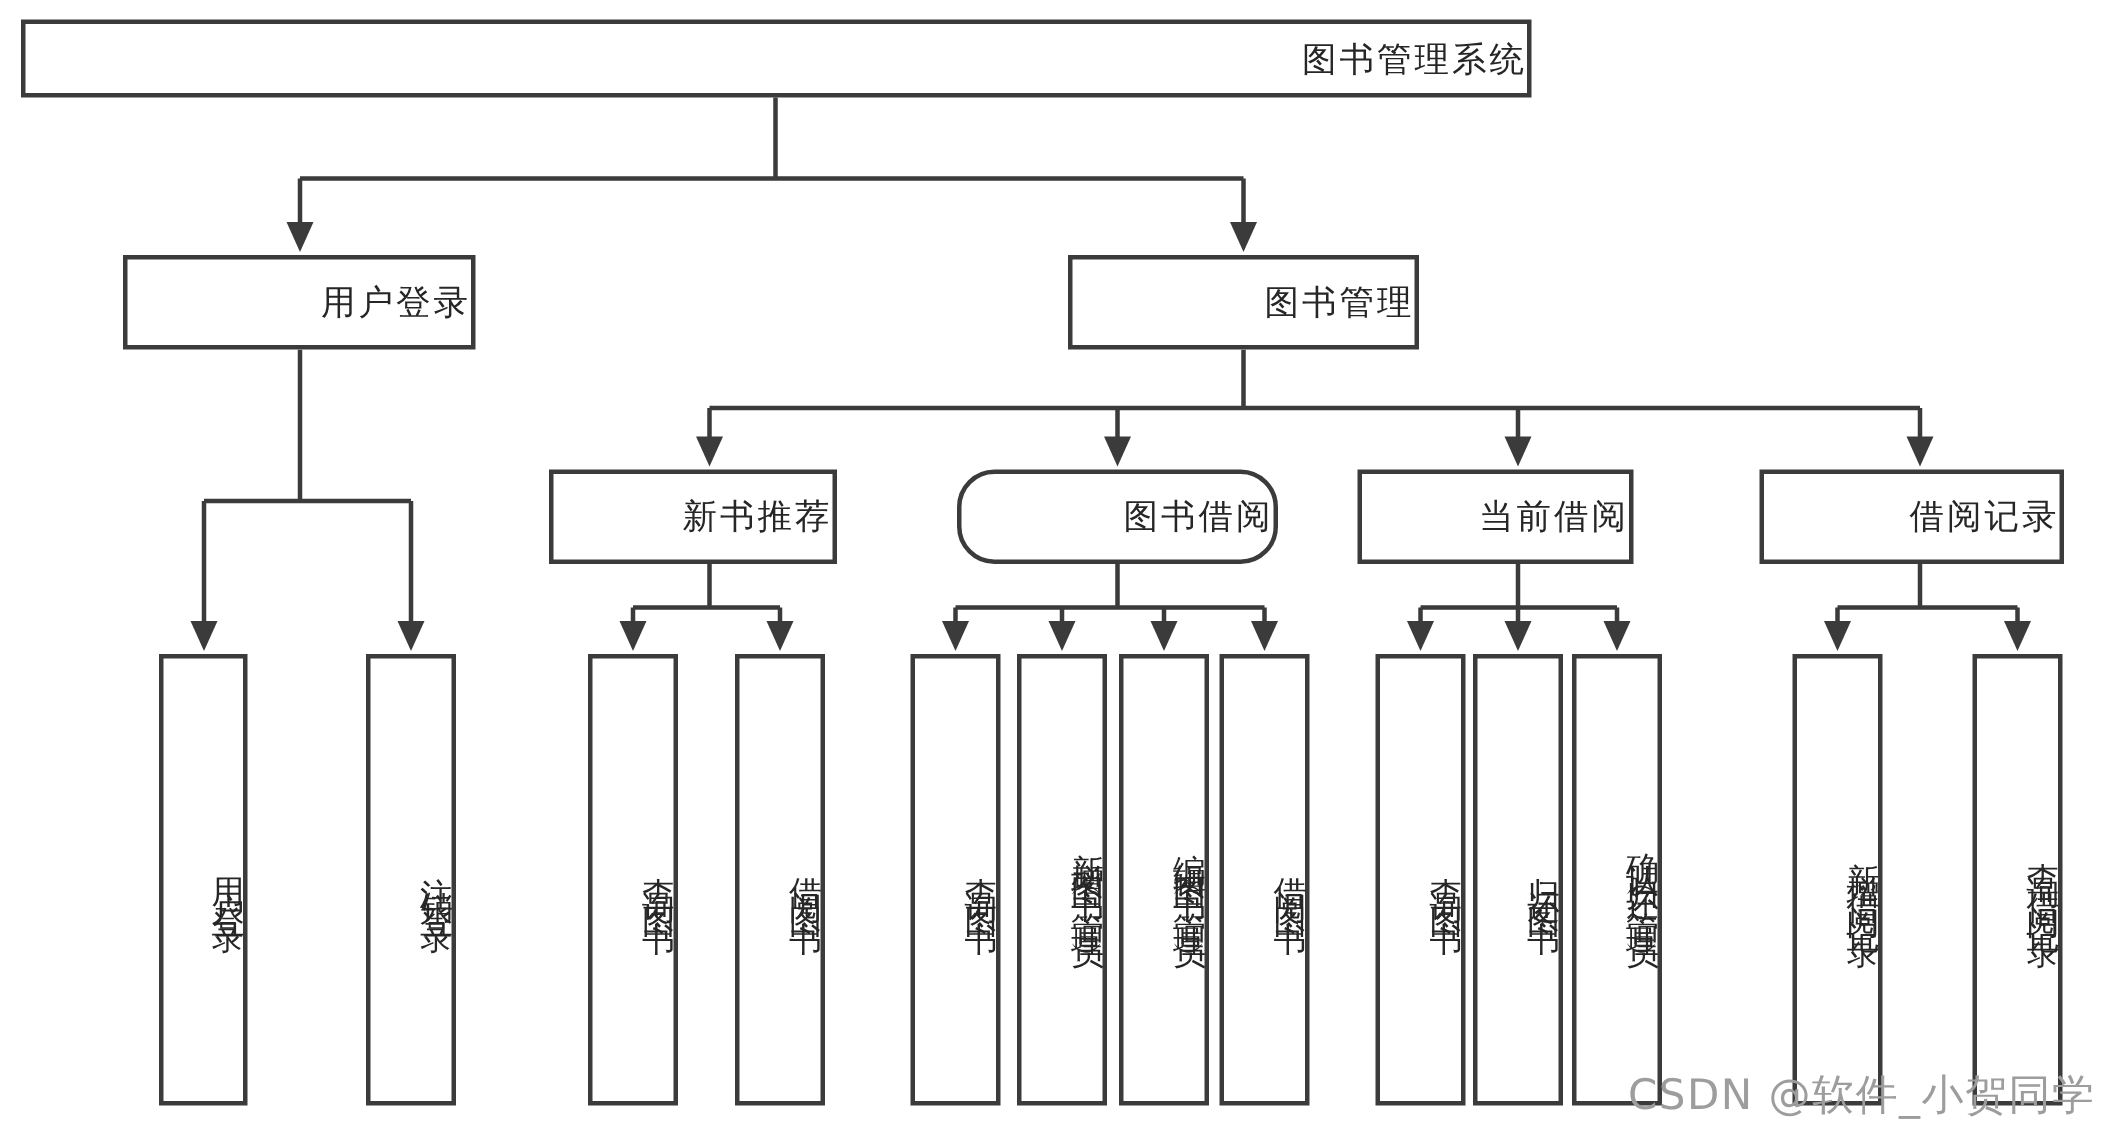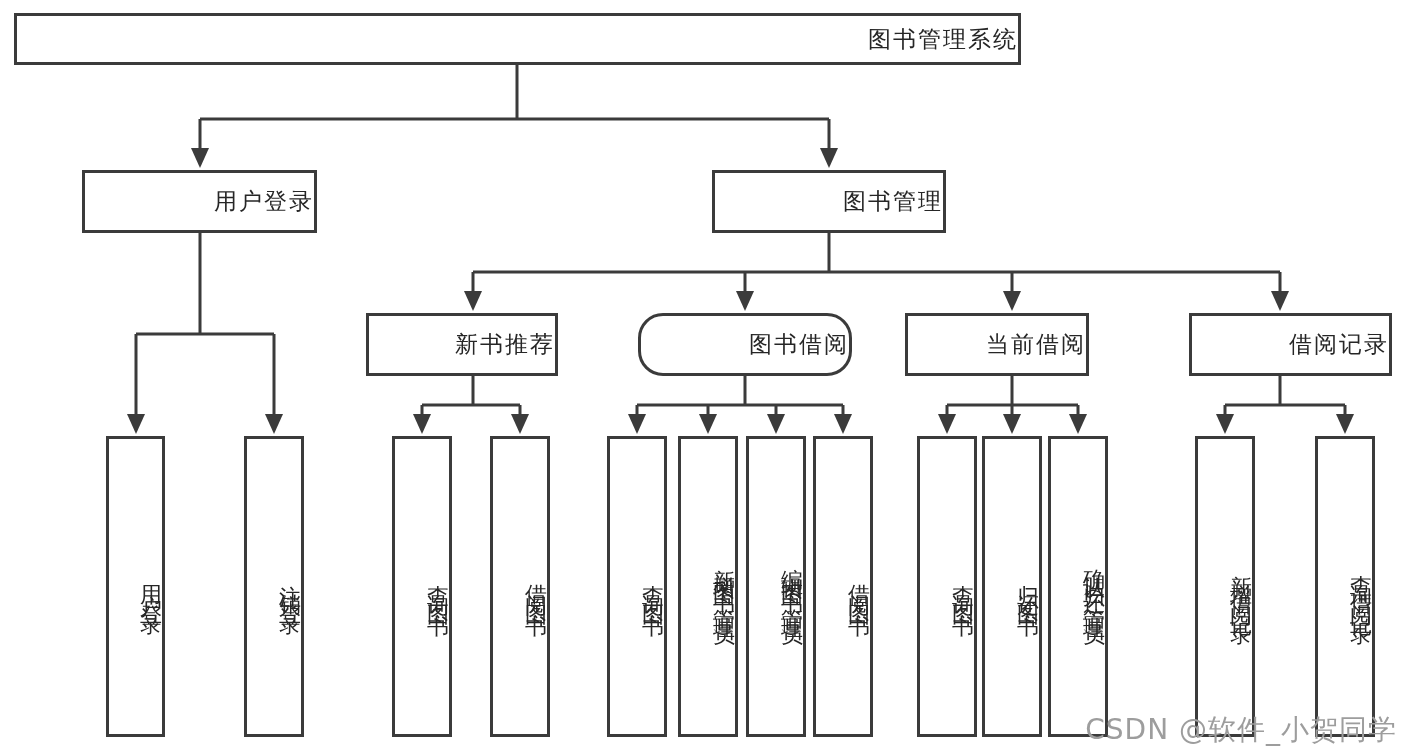--- a/index.html
+++ b/index.html
@@ -114,21 +114,21 @@
 
   <div class="node h-node" style="left:366px; top:313px; width:192px; height:63px;">
     <span>新书推荐</span>
   </div>
   <div class="node h-node" style="left:638px; top:313px; width:214px; height:63px;border-radius:25px;">
     <span>图书借阅</span>
   </div>
   <div class="node h-node" style="left:905px; top:313px; width:184px; height:63px;">
     <span>当前借阅</span>
   </div>
-  <div class="node h-node" style="left:1173px; top:313px; width:203px; height:63px;margin-left:16px;">
+  <div class="node h-node" style="left:1173px; top:313px; width:203px; height:63px;">
     <span>借阅记录</span>
   </div>
 
   <div class="node v-node" style="left:106px; top:436px; width:59px; height:301px;">
     <span>用户登录</span>
   </div>
   <div class="node v-node" style="left:244px; top:436px; width:60px; height:301px;">
     <span>注销登录</span>
   </div>
 

